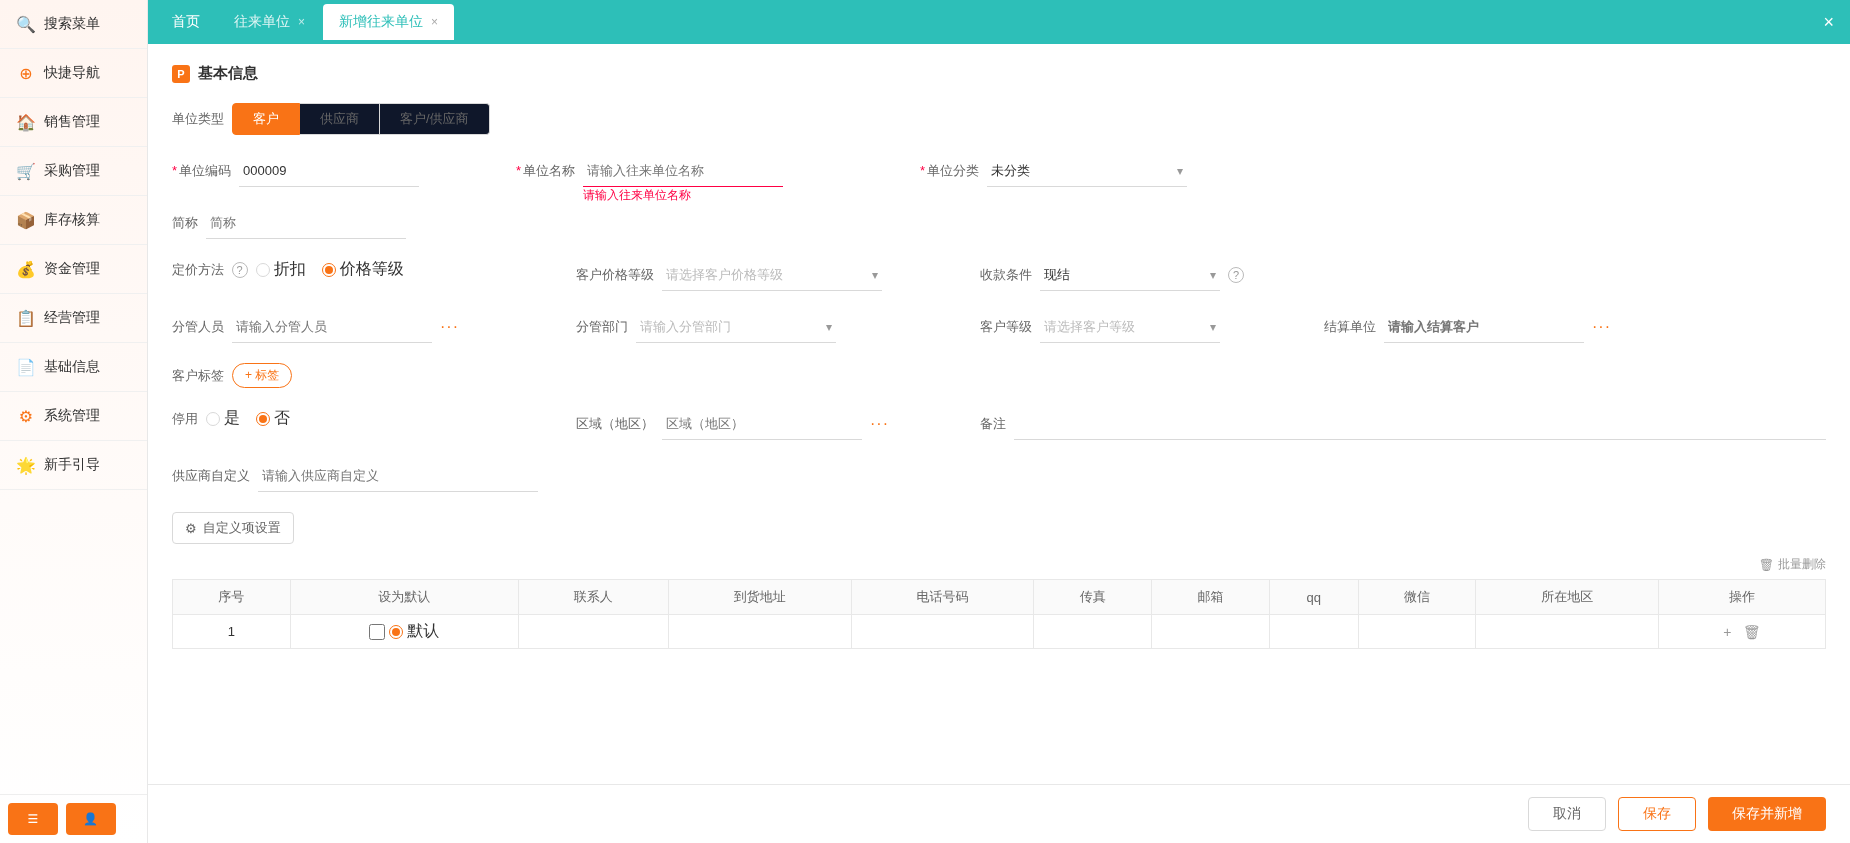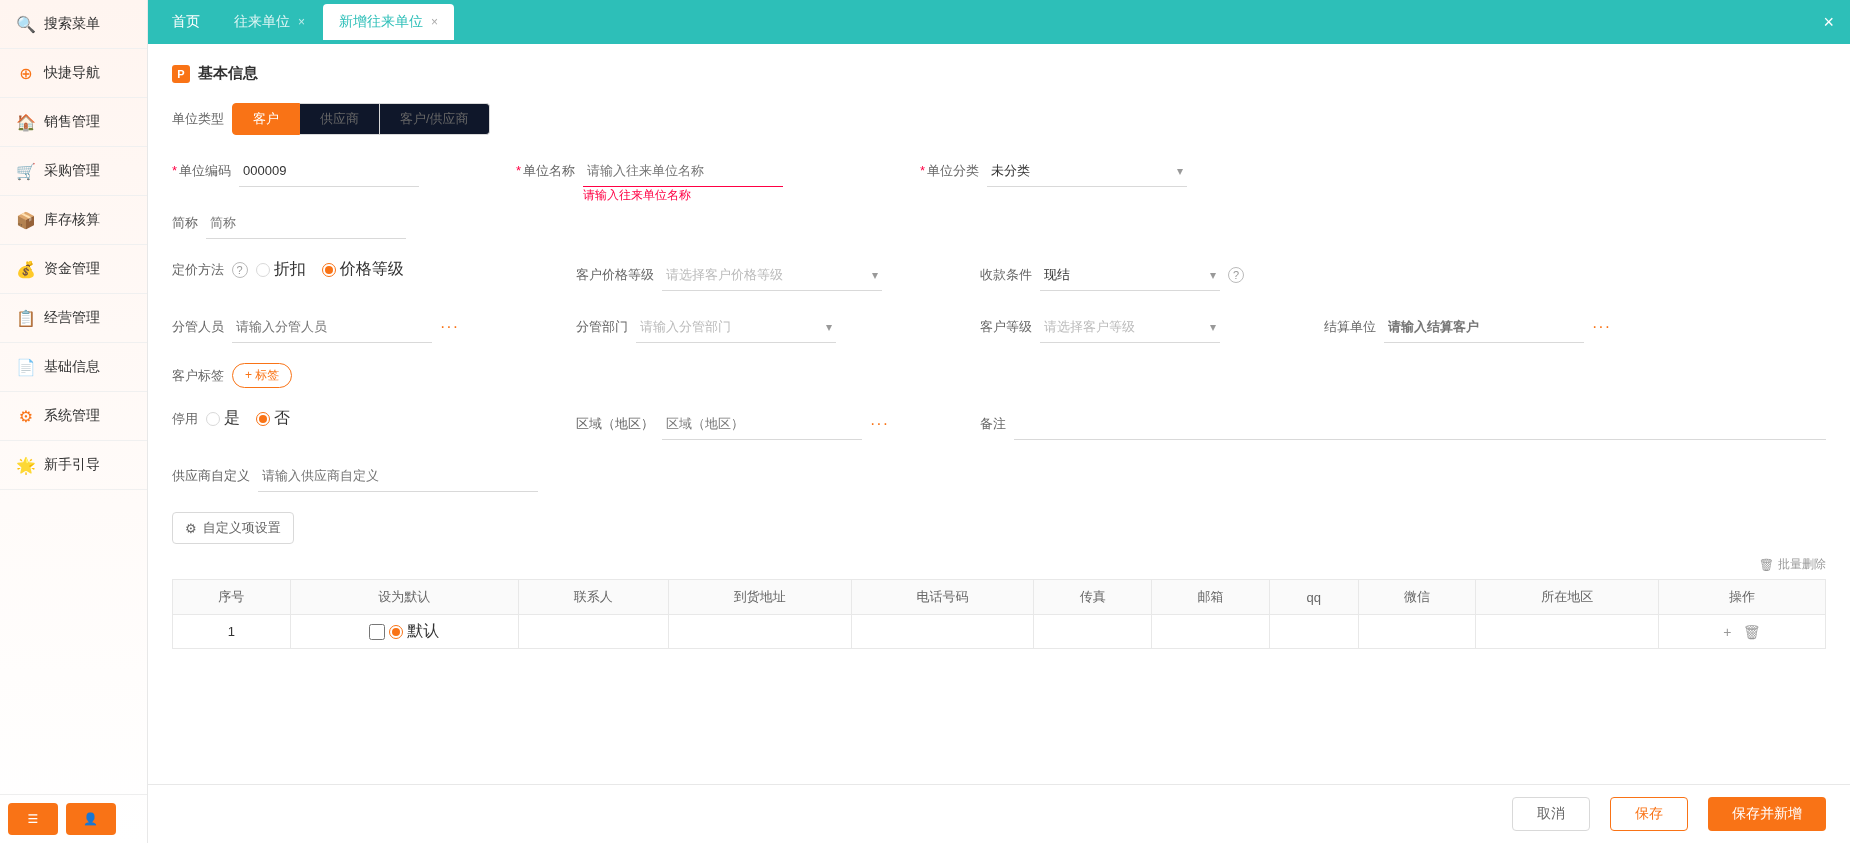--- a/index.html
+++ b/index.html
@@ -346,21 +346,21 @@
       margin-bottom: 12px;
     }
 
     
     .footer {
       background: white;
       border-top: 1px solid #e8e8e8;
       padding: 12px 24px;
       display: flex;
       justify-content: flex-end;
-      gap: 20px;
+      gap: 12px;
     }
     .btn-cancel {
       padding: 7px 24px;
       border: 1px solid #d9d9d9;
       border-radius: 4px;
       font-size: 14px;
       color: #666;
       cursor: pointer;
       background: white;
     }

